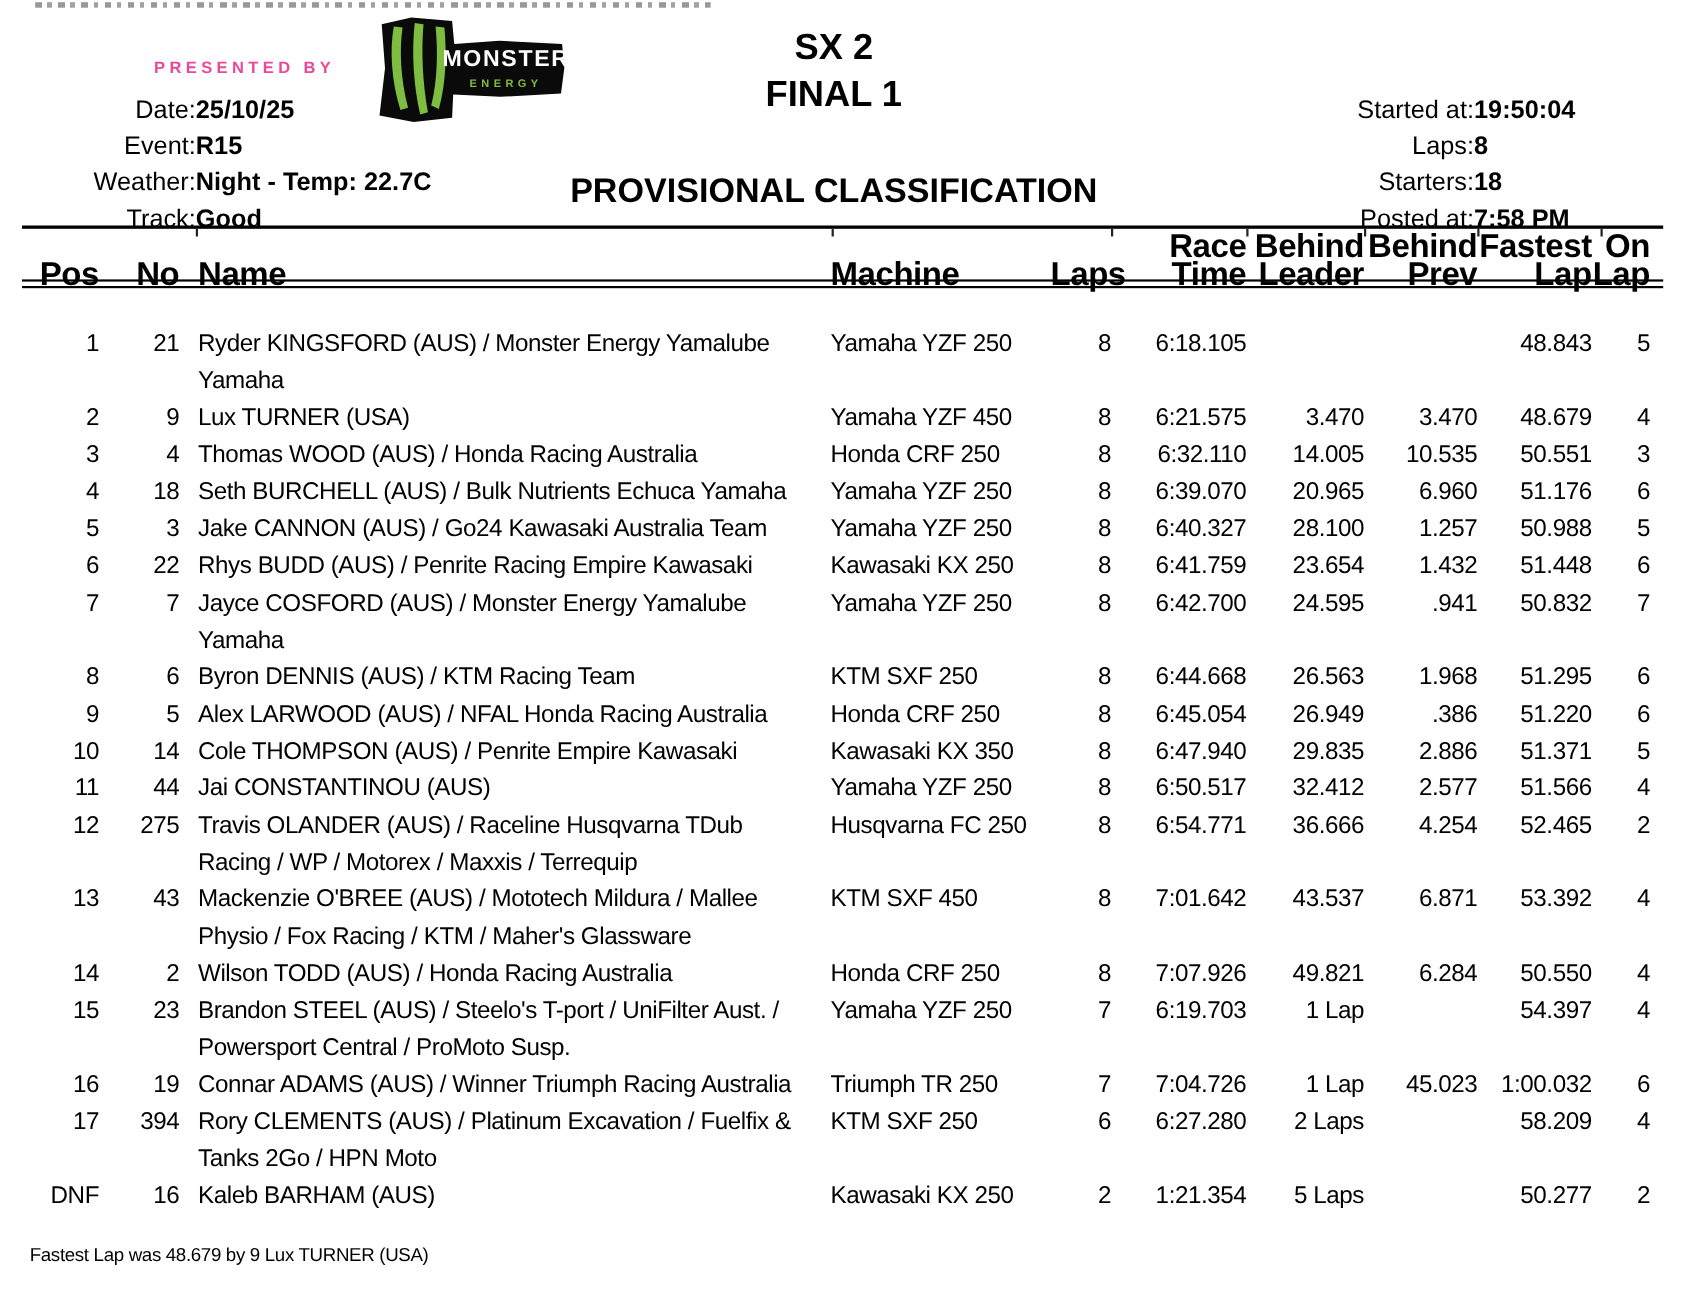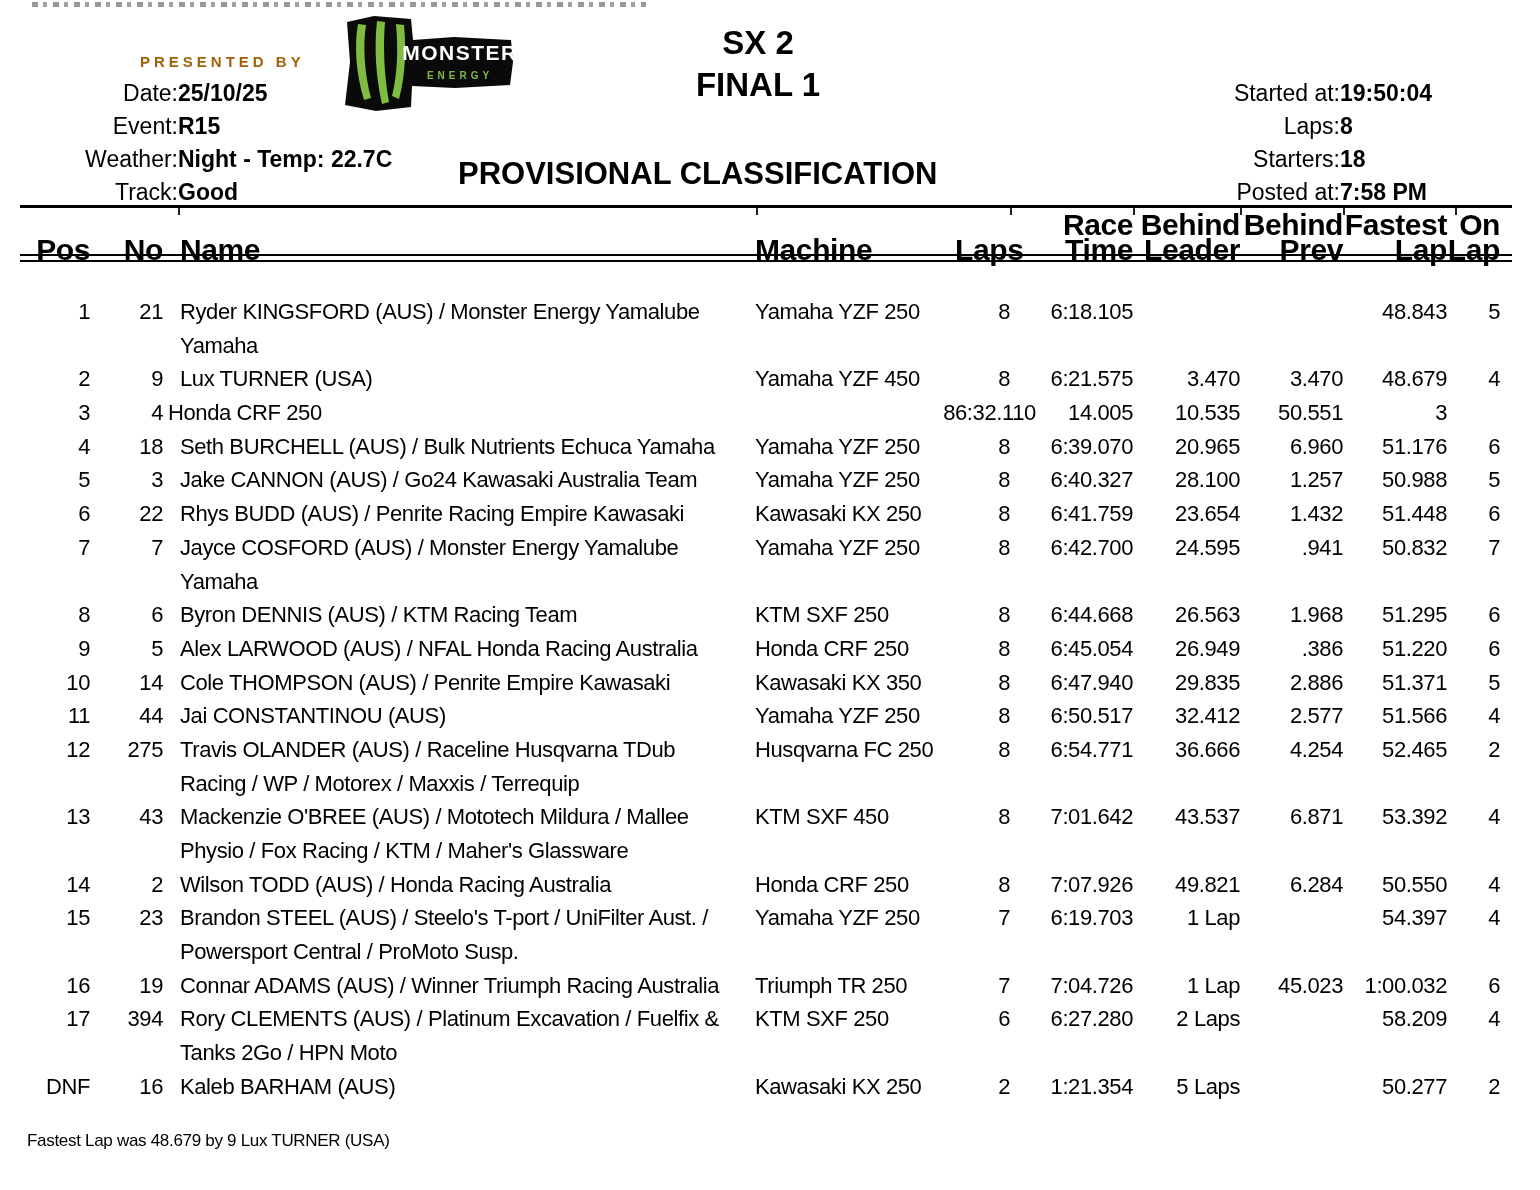--- a/index.html
+++ b/index.html
@@ -9,35 +9,35 @@
     font-family:"Liberation Sans", sans-serif; color:#000; overflow:hidden;
   }
   
   .clipped-strip {
     position:absolute; top:2px; left:32px; width:614px; height:5px; opacity:.55;
     background:repeating-linear-gradient(90deg,#444 0 6px,transparent 6px 11px,#555 11px 15px,transparent 15px 21px);
   }
   
   .presented-by {
     position:absolute; left:140px; top:53px; font-size:15px; font-weight:bold;
-    letter-spacing:4px; color:#a16207;
+    letter-spacing:4px; color:#ec4899;
   }
   .meta { position:absolute; top:80px; }
   .meta-left  { left:0; }
   .meta-right { left:1100px; }
-  .meta-row { display:flex; height:33px; align-items:flex-start; font-size:23px; }
+  .meta-row { display:flex; height:33px; align-items:flex-end; font-size:23px; }
   .meta-label { text-align:right; }
   .meta-left .meta-label  { width:178px; }
   .meta-right .meta-label { width:240px; }
   .meta-value { font-weight:bold; white-space:nowrap; }
   
   .titles { position:absolute; left:458px; top:22px; width:600px; text-align:center; }
   .title-line { font-size:33px; font-weight:bold; line-height:42px; }
   .subtitle {
-    position:absolute; left:458px; top:156px; width:600px; text-align:left;
+    position:absolute; left:458px; top:156px; width:600px; text-align:center;
     font-size:31px; font-weight:bold; letter-spacing:0;
   }
   
   .logo { position:absolute; left:300px; top:12px; }
   
   .table-area { position:absolute; left:20px; top:205px; width:1492px; }
   .rule-top { position:relative; border-top:3.5px solid #000; height:0; }
   .tick { position:absolute; top:0; width:1.5px; height:7px; background:#222; }
   .grid-row {
     display:grid;
@@ -237,20 +237,23 @@
             <div class="line">4</div>
           </div>
         </div>
         <div class="grid-row">
           <div class="cell r">
             <div class="line">3</div>
           </div>
           <div class="cell r">
             <div class="line">4</div>
           </div>
+          <div class="cell name">
+            <div class="line">Thomas WOOD (AUS) / Honda Racing Australia</div>
+          </div>
           <div class="cell machine">
             <div class="line">Honda CRF 250</div>
           </div>
           <div class="cell r">
             <div class="line">8</div>
           </div>
           <div class="cell r">
             <div class="line">6:32.110</div>
           </div>
           <div class="cell r">

